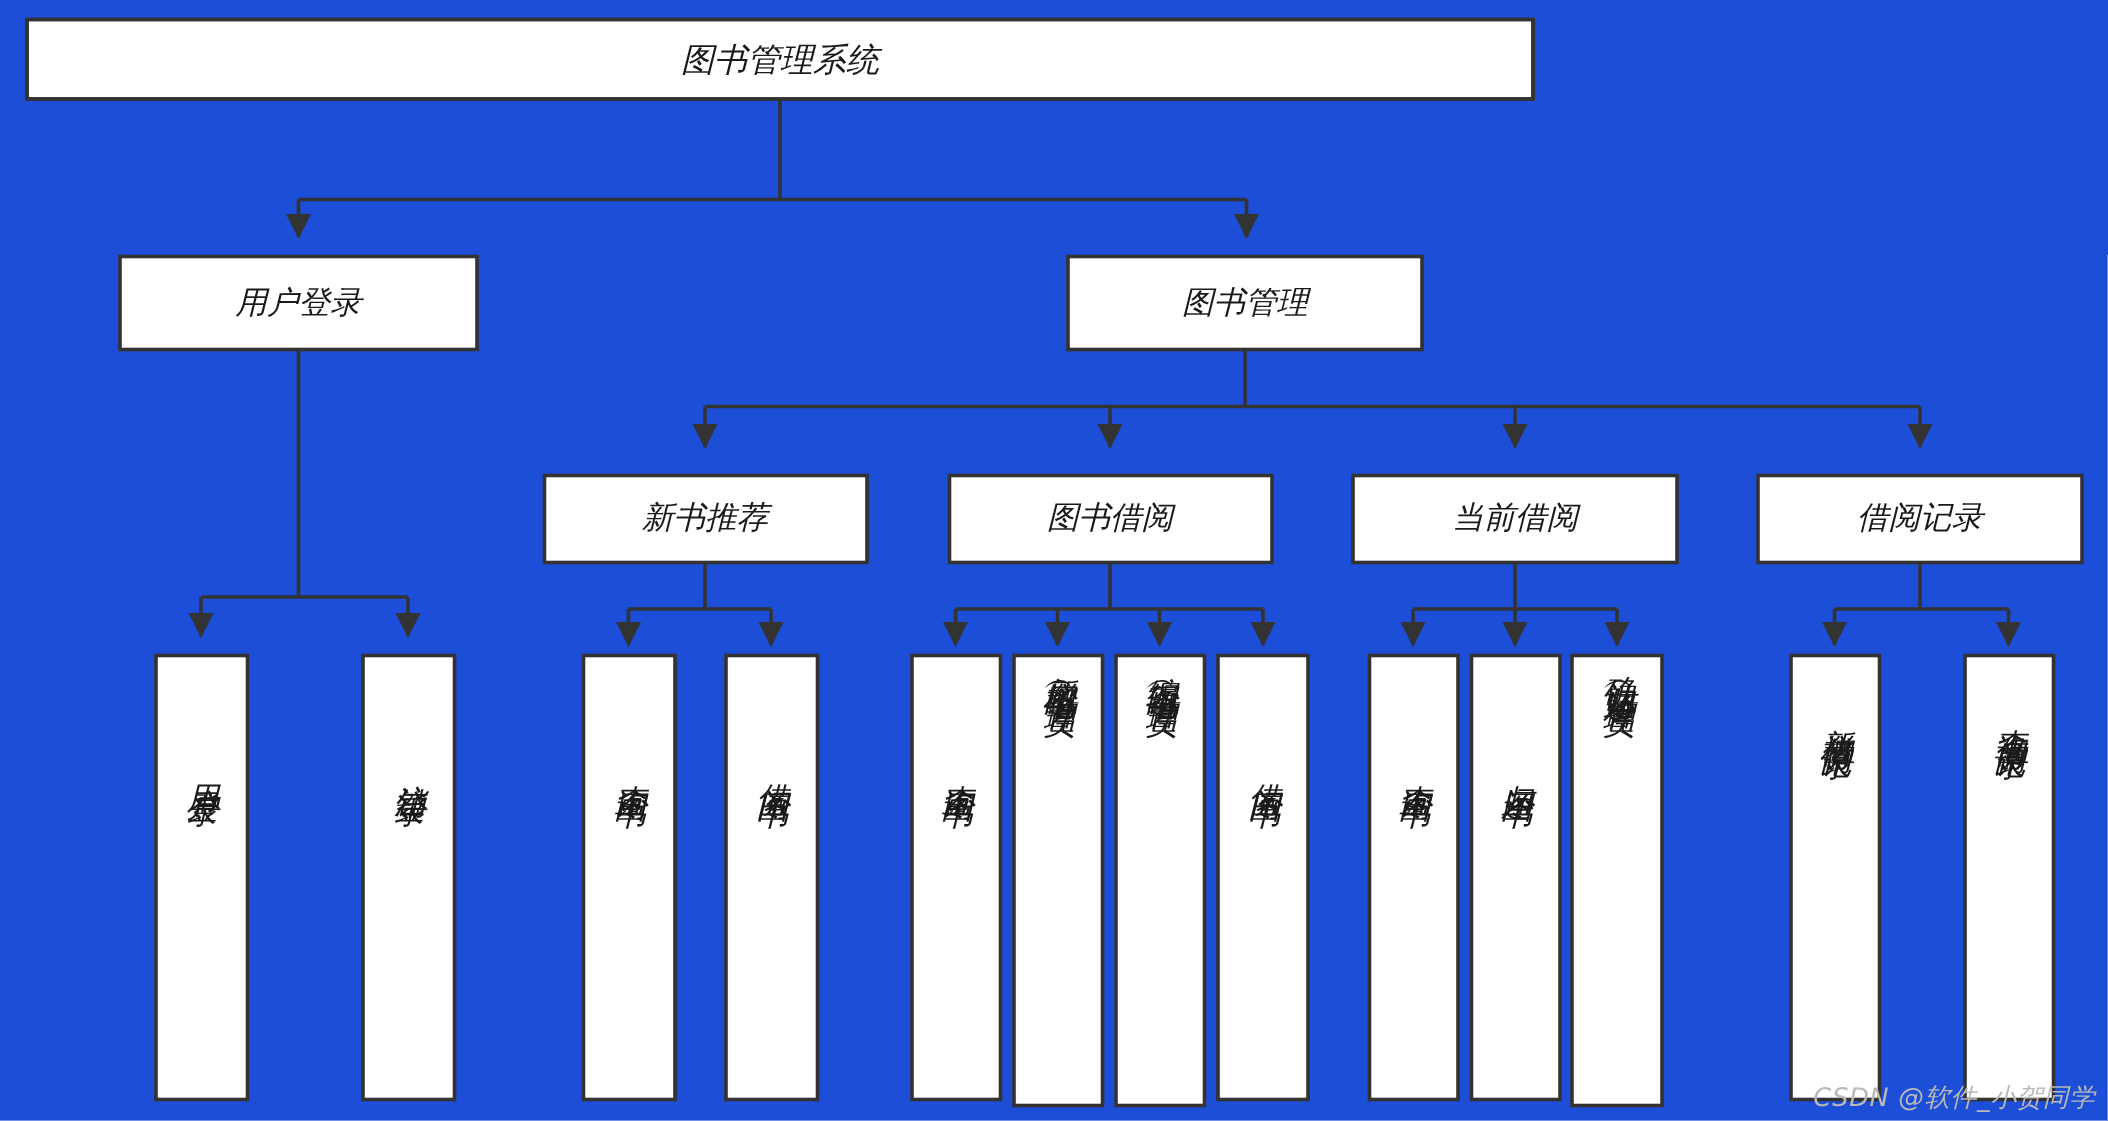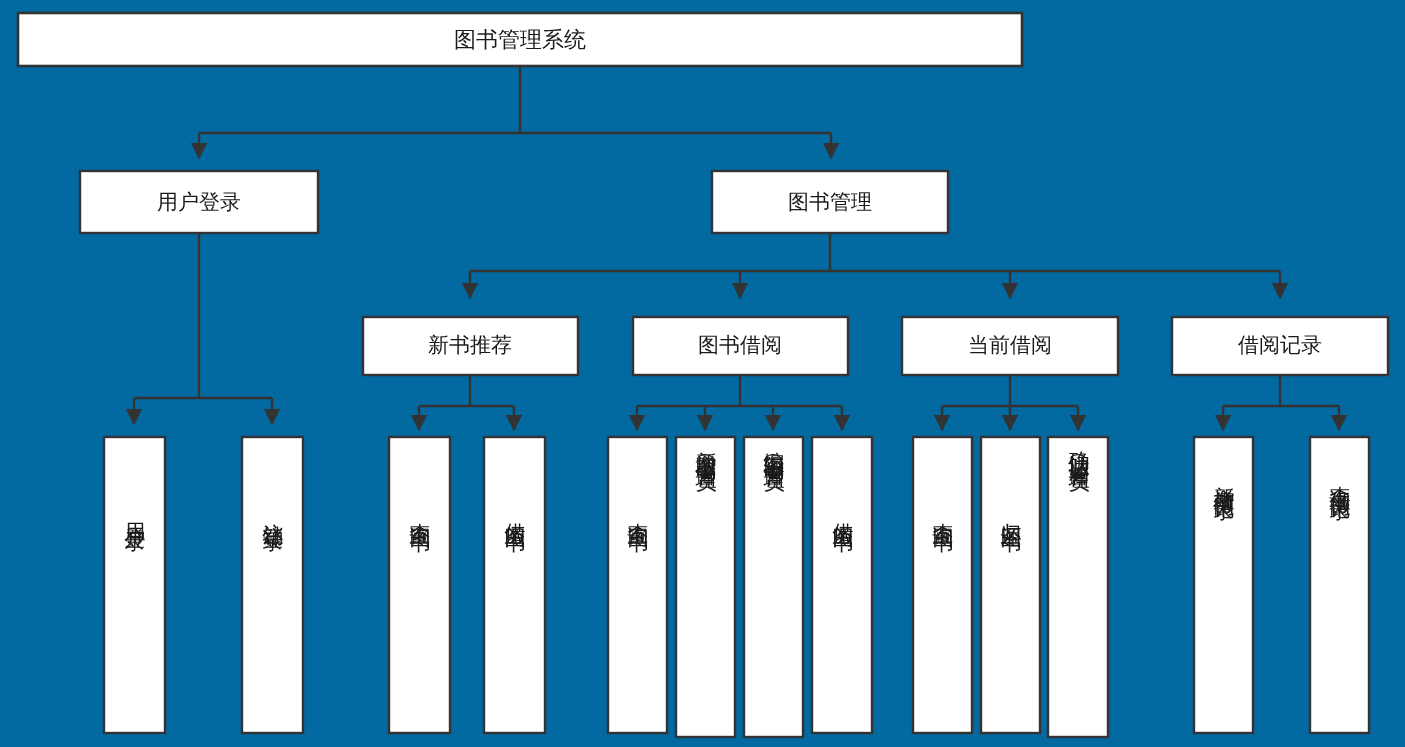--- a/index.html
+++ b/index.html
@@ -11,21 +11,22 @@
   body {
     width: 1405px;
     height: 747px;
     overflow: hidden;
     font-family: "DejaVu Sans", "Liberation Sans", sans-serif;
   }
   #diagram-root {
     position: relative;
     width: 1405px;
     height: 747px;
-    background: #0369a1;
+    background: #1d4ed8;
+    font-style: italic;
   }
   svg.diagram {
     display: block;
     width: 1405px;
     height: 747px;
   }
   .node-rect {
     fill: #ffffff;
     stroke: #333333;
     stroke-width: 2.4;
@@ -236,14 +237,15 @@
       <text class="leaf-label" x="1224" y="478">新增借阅记录</text>
     </g>
 
     <g>
       <rect class="node-rect" x="1310" y="437" width="59" height="296"></rect>
       <text class="leaf-label" x="1340" y="478">查询借阅记录</text>
     </g>
 
   </svg>
 
+  <div class="watermark">CSDN @软件_小贺同学</div>
 
 </div>
 
 </body></html>

